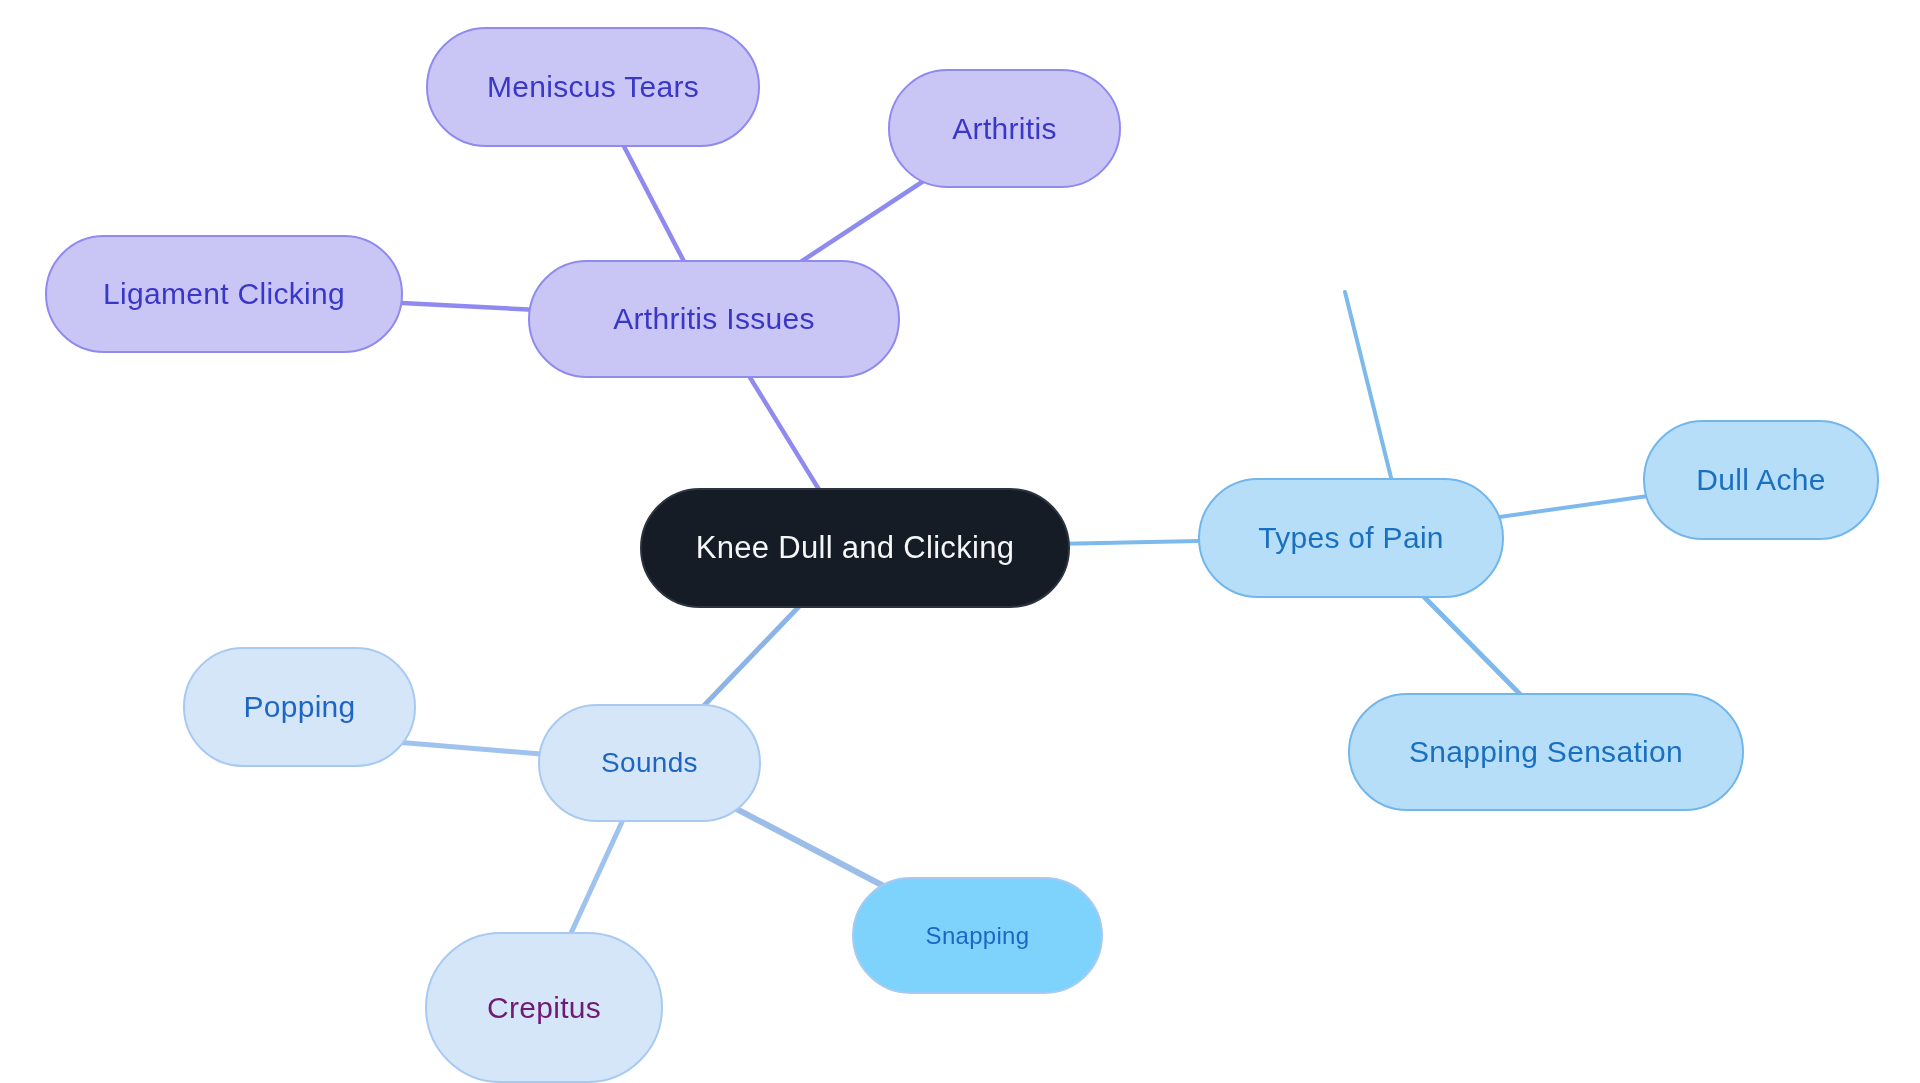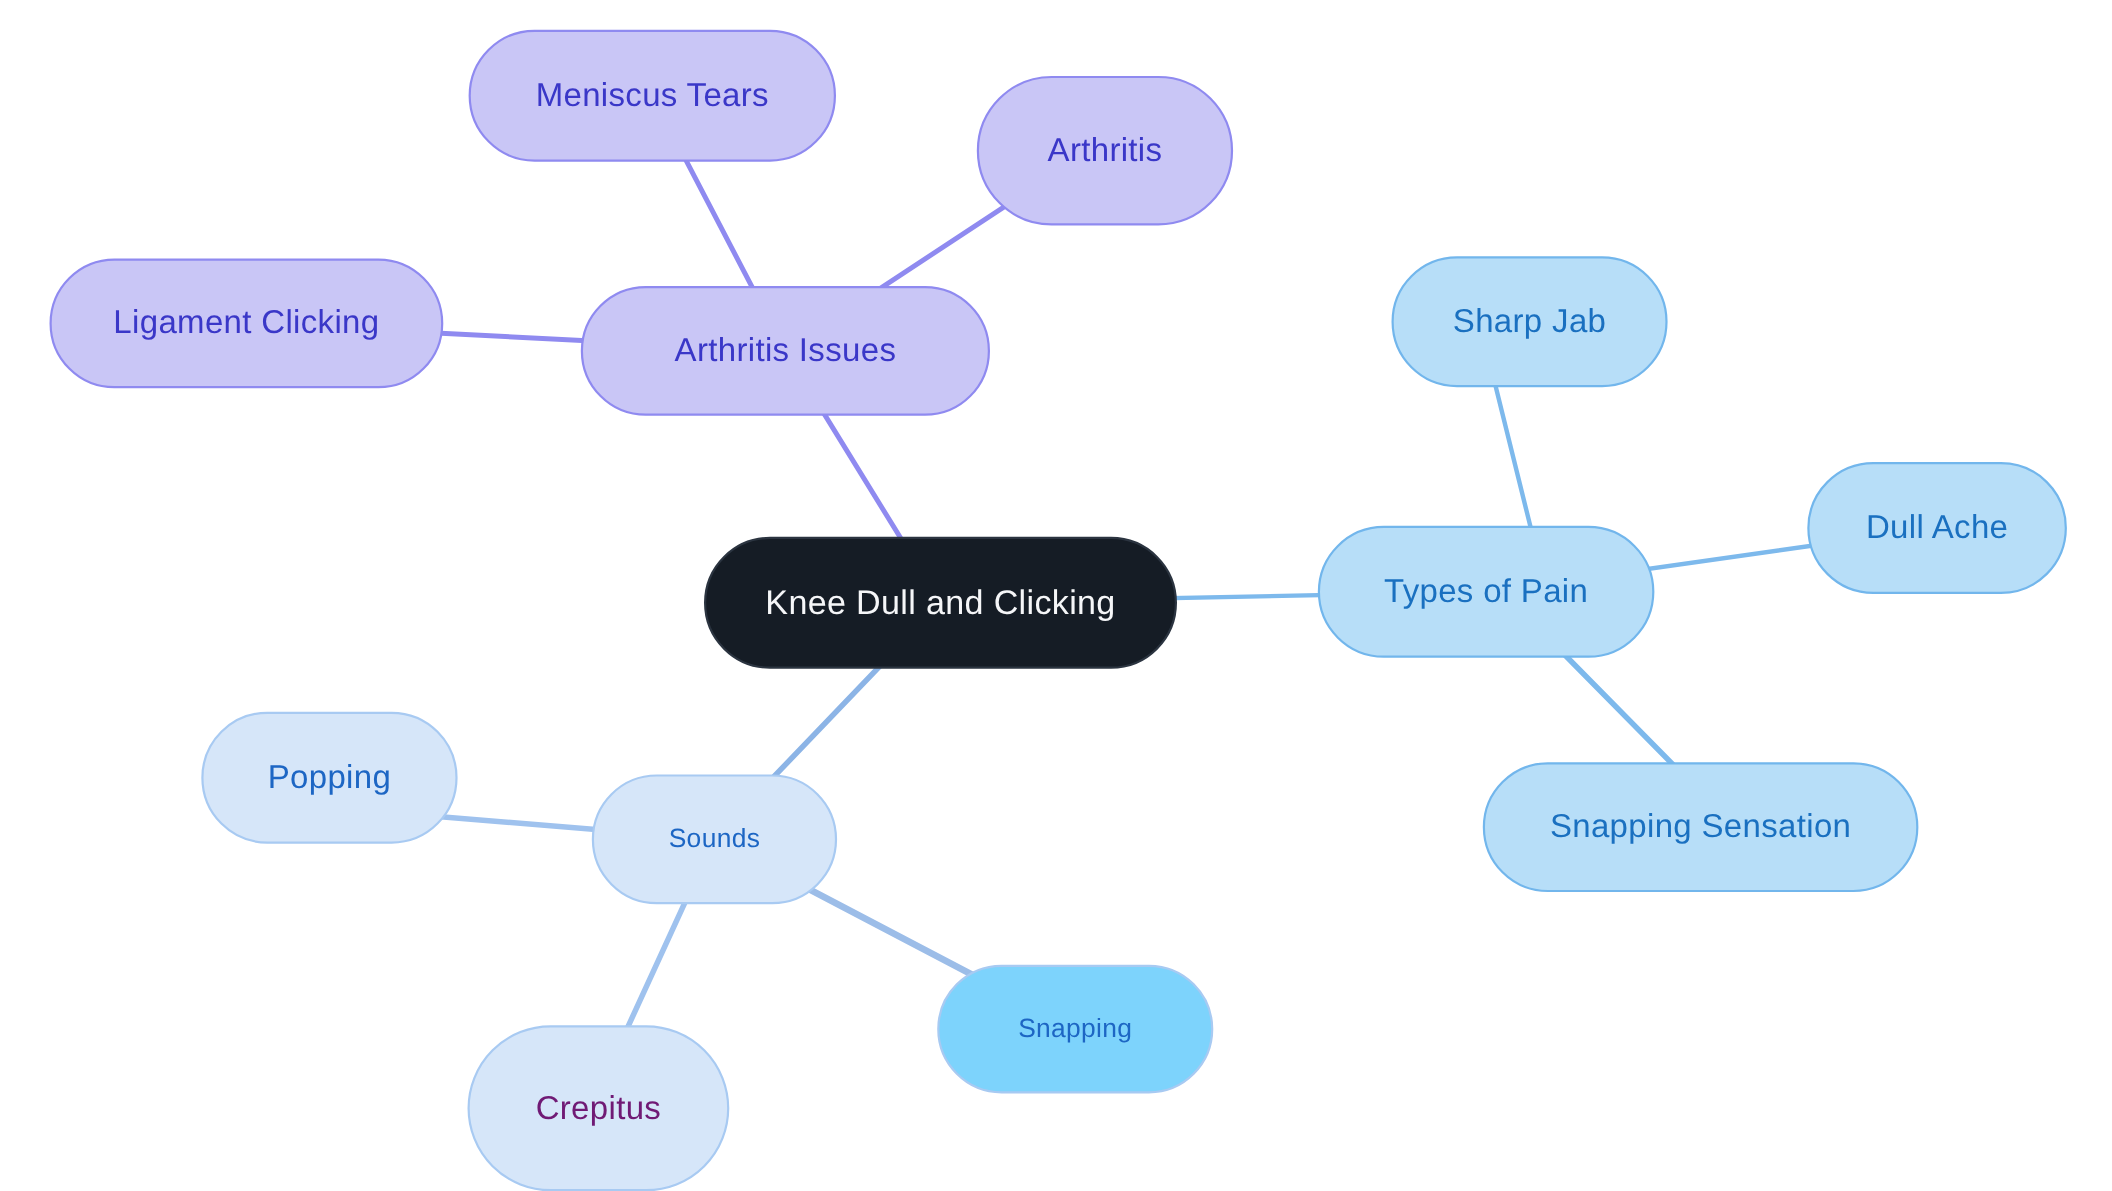--- a/index.html
+++ b/index.html
@@ -53,23 +53,22 @@
       <line x1="1351" y1="538" x2="1761" y2="480" stroke="#7db9ec" stroke-width="4" stroke-linecap="round"></line>
       <line x1="1366" y1="538" x2="1577" y2="752" stroke="#7db9ec" stroke-width="5" stroke-linecap="round"></line>
       <line x1="855" y1="548" x2="649" y2="763" stroke="#8cb4e6" stroke-width="5" stroke-linecap="round"></line>
       <line x1="649" y1="763" x2="299" y2="734" stroke="#9fc2ee" stroke-width="5" stroke-linecap="round"></line>
       <line x1="649" y1="763" x2="544" y2="992" stroke="#9fc2ee" stroke-width="5" stroke-linecap="round"></line>
       <line x1="649" y1="763" x2="977" y2="935" stroke="#9cbde8" stroke-width="6" stroke-linecap="round"></line>
     </svg>
 <div class="node" style="left: 640px; top: 488px; width: 430px; height: 120px; background: rgb(21, 28, 37); border-color: rgb(43, 52, 64); color: rgb(245, 246, 248); font-size: 31px;">Knee Dull and Clicking</div>
     <div class="node" style="left: 528px; top: 260px; width: 372px; height: 118px; background: rgb(201, 198, 246); border-color: rgb(143, 138, 240); color: rgb(58, 55, 200); font-size: 30px;">Arthritis Issues</div>
     <div class="node" style="left: 426px; top: 27px; width: 334px; height: 120px; background: rgb(201, 198, 246); border-color: rgb(143, 138, 240); color: rgb(58, 55, 200); font-size: 30px;">Meniscus Tears</div>
-    <div class="node" style="left: 888px; top: 69px; width: 233px; height: 136px; background: rgb(201, 198, 246); border-color: rgb(143, 138, 240); color: rgb(58, 55, 200); font-size: 30px;">Arthritis</div>
+    <div class="node" style="left: 888px; top: 69px; width: 233px; height: 119px; background: rgb(201, 198, 246); border-color: rgb(143, 138, 240); color: rgb(58, 55, 200); font-size: 30px;">Arthritis</div>
     <div class="node" style="left: 45px; top: 235px; width: 358px; height: 118px; background: rgb(201, 198, 246); border-color: rgb(143, 138, 240); color: rgb(58, 55, 200); font-size: 30px;">Ligament Clicking</div>
     <div class="node" style="left: 1198px; top: 478px; width: 306px; height: 120px; background: rgb(183, 222, 248); border-color: rgb(114, 182, 236); color: rgb(26, 112, 192); font-size: 30px;">Types of Pain</div>
-    <div class="node" style="left: 1265px; top: 233px; width: 251px; height: 119px; background: rgb(183, 222, 248); border-color: rgb(114, 182, 236); color: rgb(26, 112, 192); font-size: 30px;">Sharp Jab</div>
     <div class="node" style="left: 1643px; top: 420px; width: 236px; height: 120px; background: rgb(183, 222, 248); border-color: rgb(114, 182, 236); color: rgb(26, 112, 192); font-size: 30px;">Dull Ache</div>
     <div class="node" style="left: 1348px; top: 693px; width: 396px; height: 118px; background: rgb(183, 222, 248); border-color: rgb(114, 182, 236); color: rgb(26, 112, 192); font-size: 30px;">Snapping Sensation</div>
-    <div class="node" style="left: 538px; top: 704px; width: 223px; height: 118px; background: rgb(214, 230, 249); border-color: rgb(168, 202, 242); color: rgb(29, 102, 196); font-size: 24px;">Sounds</div>
+    <div class="node" style="left: 538px; top: 704px; width: 223px; height: 118px; background: rgb(214, 230, 249); border-color: rgb(168, 202, 242); color: rgb(29, 102, 196); font-size: 28px;">Sounds</div>
     <div class="node" style="left: 183px; top: 647px; width: 233px; height: 120px; background: rgb(214, 230, 249); border-color: rgb(168, 202, 242); color: rgb(29, 102, 196); font-size: 30px;">Popping</div>
     <div class="node" style="left: 425px; top: 932px; width: 238px; height: 151px; background: rgb(214, 230, 249); border-color: rgb(168, 202, 242); color: #701a75; font-size: 30px;">Crepitus</div>
     <div class="node" style="left: 852px; top: 877px; width: 251px; height: 117px; background: #7dd3fc; border-color: rgb(168, 202, 242); color: rgb(29, 102, 196); font-size: 24px;">Snapping</div>
   </div>
 
 </body></html>

